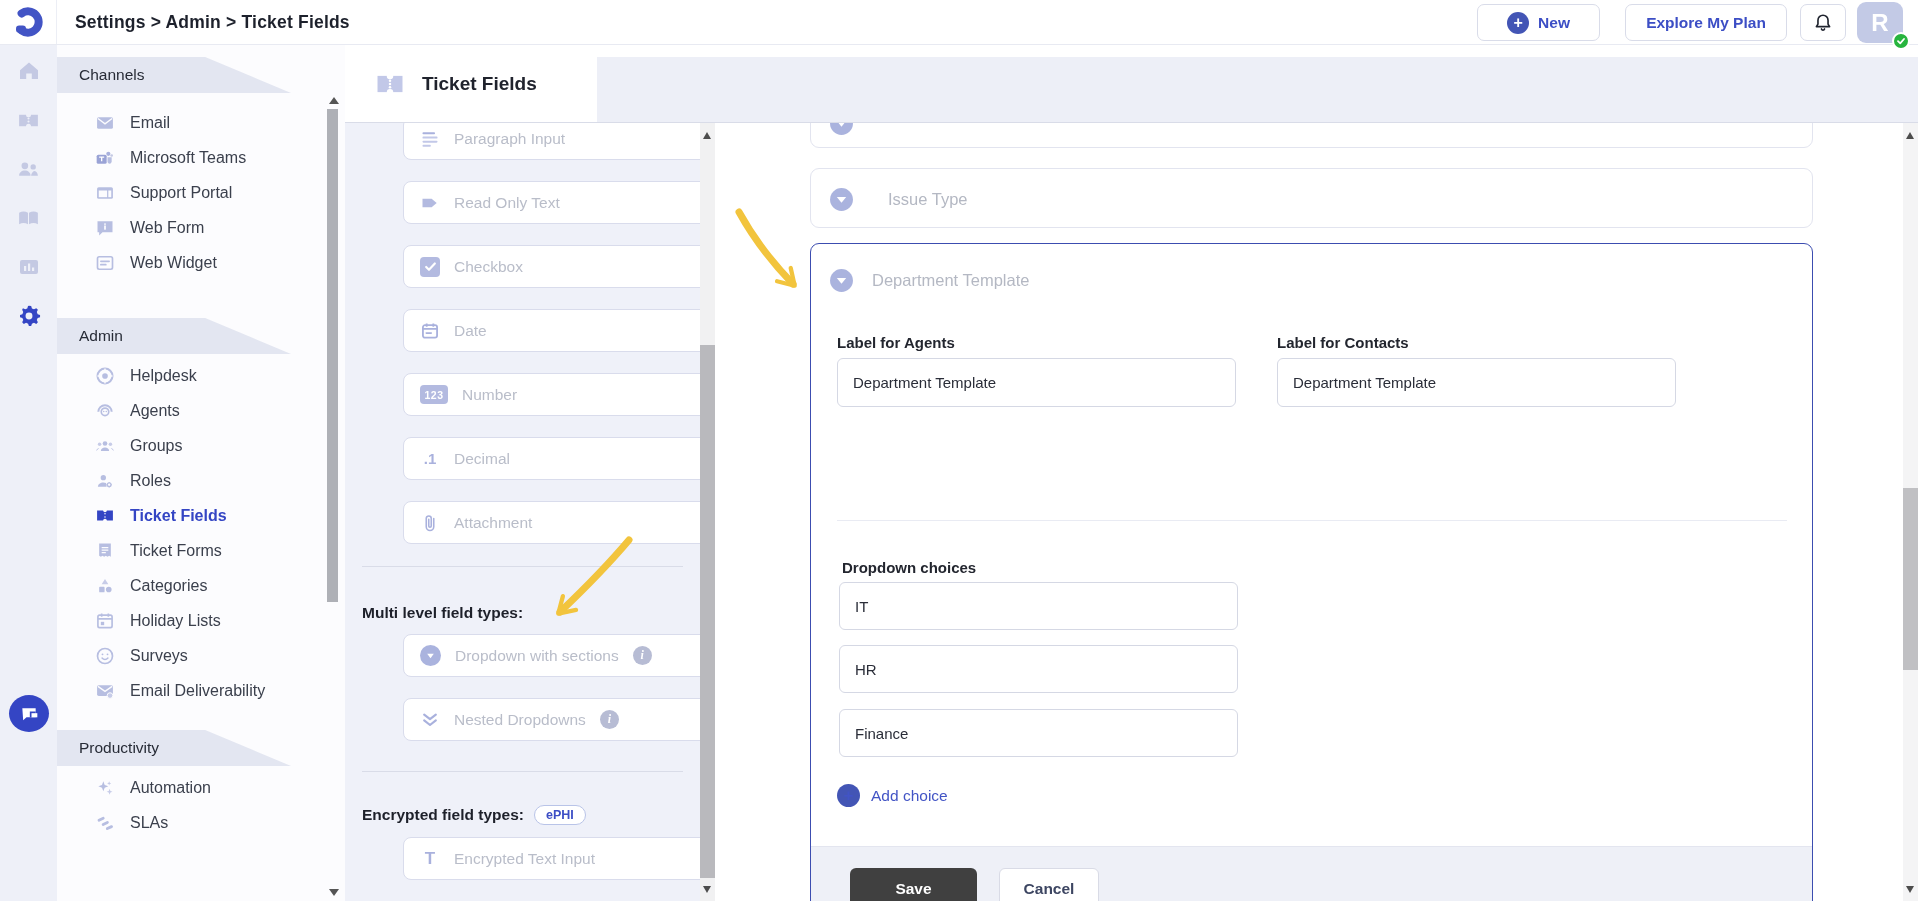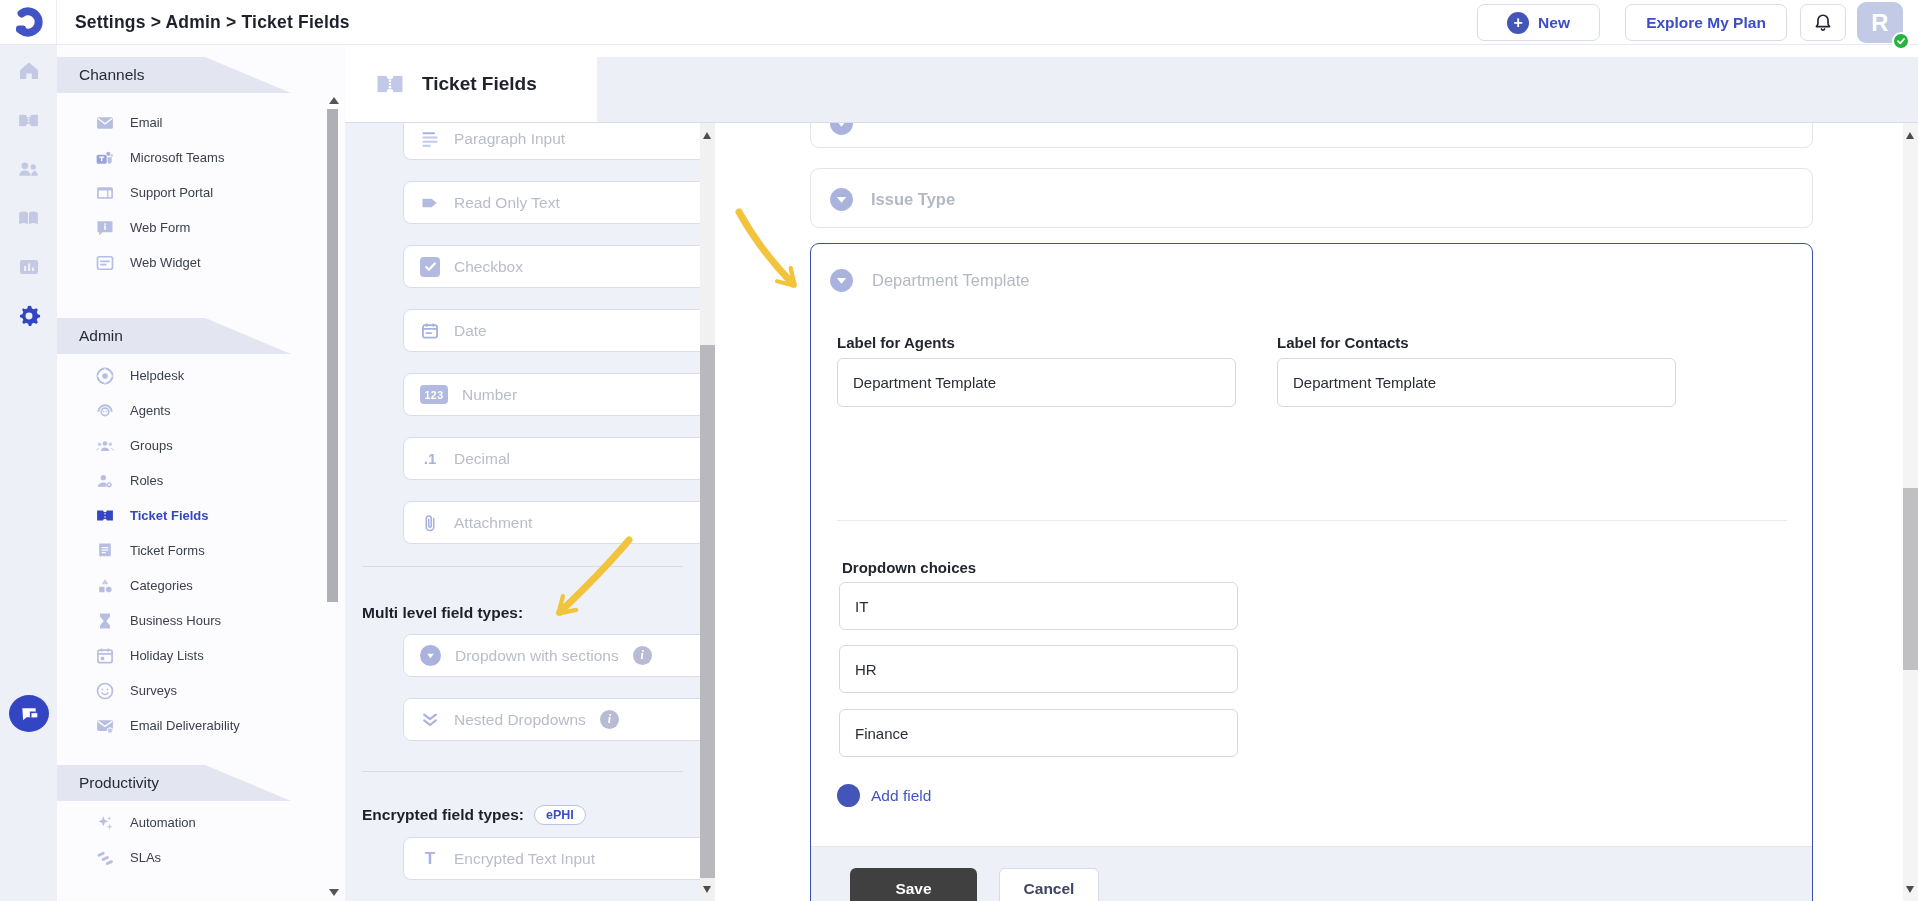--- a/index.html
+++ b/index.html
@@ -35,21 +35,21 @@
   .chat-fab { position:absolute; left:9px; top:650px; width:40px; height:37px; border-radius:50%;
     background:#3445c4; display:flex; align-items:center; justify-content:center; cursor:pointer; }
 
   
   .sidebar { position:absolute; top:45px; left:57px; width:288px; height:856px; background:#fcfcfe;
     overflow:hidden; z-index:10; }
   .side-header { width:260px; height:36px; background:#e3e6f1; display:flex; align-items:center;
     padding-left:22px; font-size:15.5px; color:#272b36;
     clip-path:polygon(0 0, 57% 0, 90% 100%, 0 100%); }
   .side-item { height:35px; display:flex; align-items:center; padding-left:38px; cursor:pointer;
-    font-size:13px; color:#3b404d; }
+    font-size:16px; color:#3b404d; }
   .side-item .s-ic { width:20px; height:20px; margin-right:15px; flex:0 0 20px; display:flex;
     align-items:center; justify-content:center; }
   .side-item.active { color:#3445c4; font-weight:700; }
   .sb-thumb { position:absolute; left:270px; top:64px; width:11px; height:493px; background:#aeb0b6; }
   .sb-arrow { position:absolute; left:272px; width:0; height:0; border-left:5px solid transparent;
     border-right:5px solid transparent; }
   .sb-arrow.up { top:52px; border-bottom:7px solid #555; }
   .sb-arrow.down { top:844px; border-top:7px solid #555; }
 
   
@@ -95,21 +95,21 @@
   .v-arrow.down { bottom:8px; border-top:7px solid #4c4c4c; }
   .v-thumb { position:absolute; left:0; width:15px; background:#b9b9bd; }
   .vtrack.mid .v-thumb { top:222px; height:533px; }
   .vtrack.right .v-thumb { top:365px; height:182px; background:#c0c0c3; }
 
   
   .main { position:absolute; top:123px; left:715px; width:1188px; height:778px; background:#fff;
     overflow:hidden; }
   .t-card { position:absolute; left:95px; width:1003px; background:#fff; border:1px solid #e2e4ef;
     border-radius:9px; }
-  .t-card .head { display:flex; align-items:center; gap:17px; padding-left:18px; height:60px; cursor:pointer;font-weight:bold;}
+  .t-card .head { display:flex; align-items:center; gap:34px; padding-left:18px; height:60px; cursor:pointer;}
   .t-card .head .cc { width:25px; height:25px; }
   .t-head-label { font-size:16.5px; color:#b4b8c3; }
   .card-cut { top:-35px; height:60px; }
   .card-cut .head { height:58px; align-items:flex-start; padding-top:22px; }
   .card-issue { top:45px; height:60px; }
   .card-editor { top:120px; height:686px; border:1.5px solid #3c4db0; }
   .ed-head { display:flex; align-items:center; gap:18px; padding-left:18px; height:72px; }
   .ed-body { position:relative; padding:0 26px; }
   .fld-label { position:absolute; font-size:15px; font-weight:700; color:#23262f; }
   .txt-input { position:absolute; height:49px; width:399px; border:1px solid #d5d8e4; border-radius:6px;
@@ -345,28 +345,20 @@
             <path d="M12 3.5 16 10H8z" fill="#c7cce8"></path>
             <rect x="5" y="13" width="6.5" height="6.5" rx="1" fill="#b7bee1"></rect>
             <circle cx="16.5" cy="16.2" r="3.4" fill="#b7bee1"></circle>
           </svg>
         </span>
       <span>Categories</span>
     </div>
     <div class="side-item">
       <span class="s-ic">
           <svg width="20" height="20" viewBox="0 0 24 24">
-            <path d="M6 3h12v3.5L13.5 12 18 17.5V21H6v-3.5L10.5 12 6 6.5z" fill="#b7bee1"></path>
-          </svg>
-        </span>
-      <span>Business Hours</span>
-    </div>
-    <div class="side-item">
-      <span class="s-ic">
-          <svg width="20" height="20" viewBox="0 0 24 24">
             <rect x="3.5" y="5" width="17" height="15" rx="2" fill="none" stroke="#b7bee1" stroke-width="2"></rect>
             <path d="M8 3v4M16 3v4M3.5 9.5h17" stroke="#b7bee1" stroke-width="2"></path>
             <rect x="7" y="13" width="4" height="4" fill="#b7bee1"></rect>
           </svg>
         </span>
       <span>Holiday Lists</span>
     </div>
     <div class="side-item">
       <span class="s-ic">
           <svg width="20" height="20" viewBox="0 0 24 24">
@@ -566,21 +558,21 @@
 
         <div class="ed-divider"></div>
 
         <div class="fld-label" style="left:31px; top:243px">Dropdown choices</div>
         <input class="txt-input" style="left: 28px; top: 266px; height: 48px;" value="IT">
         <input class="txt-input" style="left: 28px; top: 329px; height: 48px;" value="HR">
         <input class="txt-input" style="left: 28px; top: 393px; height: 48px;" value="Finance">
 
         <div class="add-choice">
           <span class="plus-circle" style="width:23px;height:23px;font-size:17px">+</span>
-          <span>Add field</span>
+          <span>Add choice</span>
         </div>
       </div>
 
       <div class="ed-footer">
         <button class="btn btn-save">Save</button>
         <button class="btn btn-cancel">Cancel</button>
       </div>
     </div>
   </div>
 

